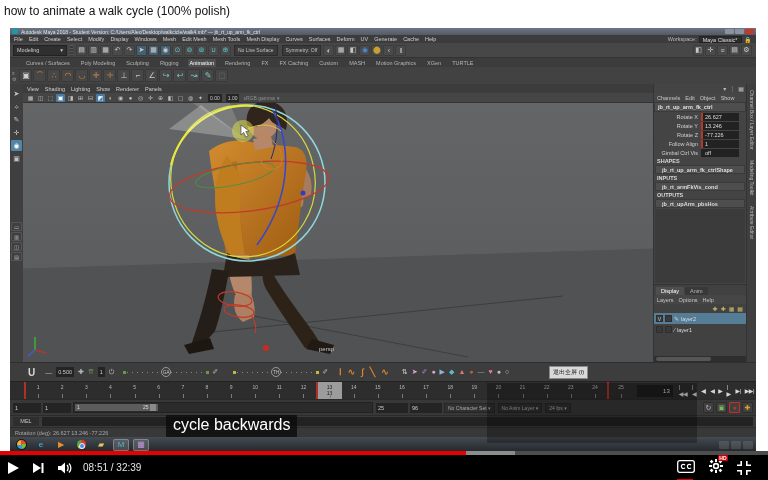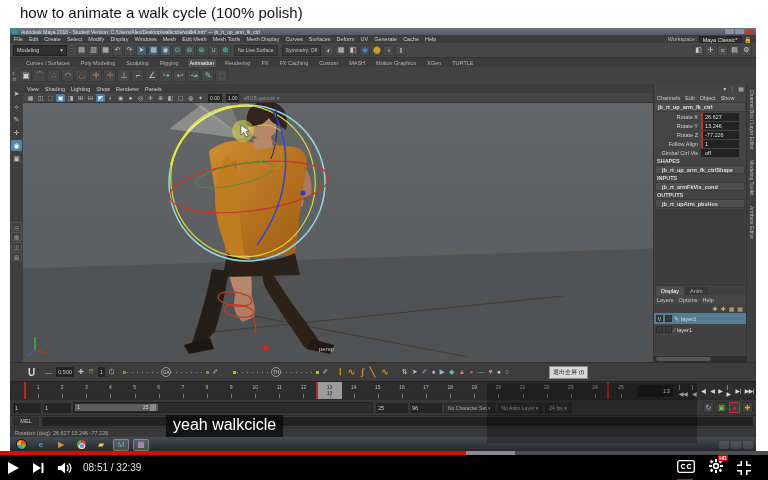--- a/index.html
+++ b/index.html
@@ -1,21 +1,21 @@
 <!DOCTYPE html>
 <html><head>
 <meta charset="utf-8">
 <style>
   * { margin:0; padding:0; box-sizing:border-box; }
   body { font-family:"Liberation Sans", sans-serif; background:#fff; }
   .stage { position:relative; width:768px; height:480px; background:#fff; overflow:hidden; }
 
   
   .video-title-bar { position:absolute; left:0; top:0; width:768px; height:26px; background:#fff; }
-  .video-title-bar span { position:absolute; left:20px; top:4px; font-size:15px; color:#111; }
+  .video-title-bar span { position:absolute; left:4px; top:4px; font-size:12px; color:#111; }
 
   
   .maya { position:absolute; left:10px; top:28px; width:746px; height:409px; background:#444;
           display:flex; flex-direction:column; font-size:6px; color:#cfcfcf; }
   .mrow { display:flex; align-items:center; flex-shrink:0; }
 
   .win-titlebar { height:7px; background:linear-gradient(#6d7683,#525a66); padding:0 2px; font-size:5px; color:#dfe5ea; }
   .win-titlebar .appicon { width:6px; height:5px; background:#1a9aa8; margin-right:3px; border-radius:1px; }
   .win-titlebar .ttl { flex:1; overflow:hidden; white-space:nowrap; }
   .winbtn { width:9px; height:5px; margin-left:1px; background:#8a93a0; border-radius:1px; }
@@ -753,21 +753,21 @@
       </div>
     <div class="tray">
         <div></div>
         <div></div>
         <div></div>
       </div>
   </div>
 
   <div class="caption-shadow"></div>
   <div class="yt-tooltip">退出全屏 (f)</div>
-  <div class="caption">yeah walkcicle</div>
+  <div class="caption">cycle backwards</div>
 
   <div class="yt-progress">
     <div class="yt-buffer" style="width: 67%;"></div>
     <div class="yt-played" style="width: 60.7%; background: rgb(232, 0, 0);"></div>
   </div>
 
   <div class="yt-controls">
     <div class="yt-btn">
       <svg width="12" height="12" viewBox="0 0 12 12">
           <polygon points="1,0 12,6 1,12" fill="#fff"></polygon>

